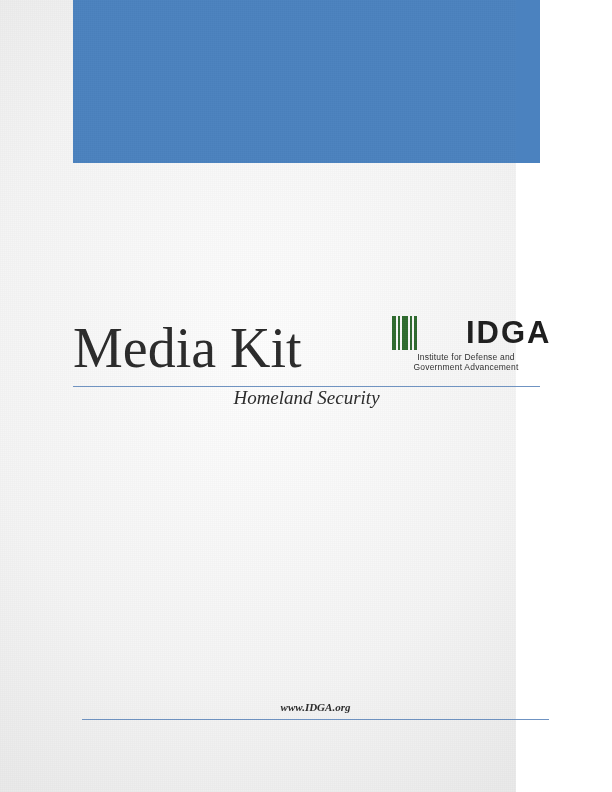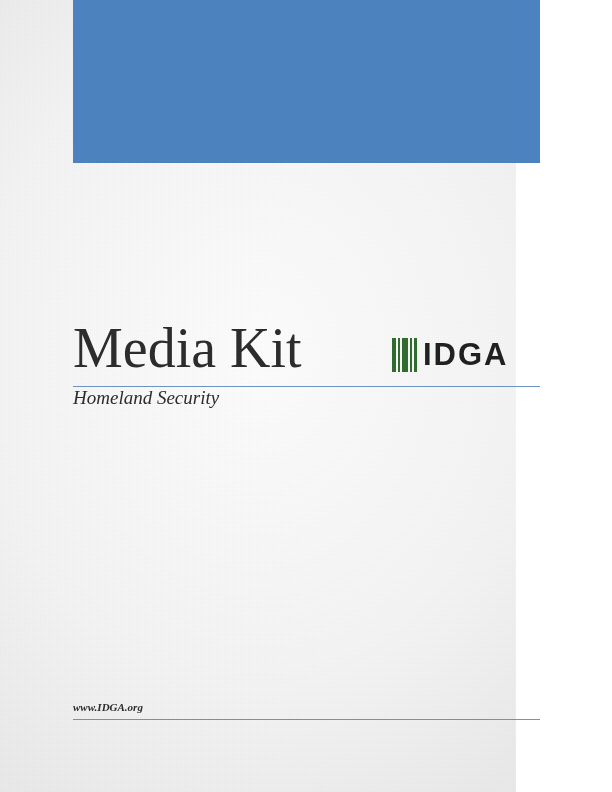--- a/index.html
+++ b/index.html
@@ -15,20 +15,21 @@
   }
 
   .page {
     position: relative;
     width: 516px;
     height: 792px;
     box-sizing: border-box;
     
     background:
       radial-gradient(ellipse 140% 110% at 50% 45%, #fdfdfd 0%, #f4f4f4 38%, #e6e6e6 68%, #d8d8d8 88%, #cfcfcf 100%);
+    text-align: center;
   }
 
   
   .page::after {
     content: "";
     position: absolute;
     inset: 0;
     pointer-events: none;
     background-image:
       repeating-linear-gradient(0deg, rgba(0,0,0,0.012) 0px, rgba(0,0,0,0.012) 1px, rgba(255,255,255,0.012) 1px, rgba(255,255,255,0.012) 2px),
@@ -98,20 +99,21 @@
   .bar-d { width: 2px; }
   .bar-e { width: 3px; }
 
   .logo-word {
     font-family: "Liberation Sans", sans-serif;
     font-weight: bold;
     font-size: 31px;
     line-height: 32px;
     letter-spacing: 2px;
     color: #1f1f1f;
+    margin-left: 43px;
   }
   .logo-sub {
     font-family: "Liberation Sans", sans-serif;
     font-size: 8.5px;
     line-height: 10px;
     color: #2f2f2f;
     margin-top: 2px;
     letter-spacing: 0.2px;
     max-width: 148px;
   }
@@ -125,21 +127,21 @@
   .subtitle {
     font-family: "Liberation Serif", serif;
     font-style: italic;
     font-size: 19px;
     line-height: 22px;
     color: #2b2b2b;
   }
 
   .footer {
     position: absolute;
-    left: 73px;
+    left: 82px;
     bottom: 72px;
     width: 467px;
     margin-top: 24px;
   }
   .footer-text {
     font-family: "Liberation Serif", serif;
     font-style: italic;
     font-weight: bold;
     font-size: 11px;
     color: #2b2b2b;
@@ -166,20 +168,21 @@
         <div class="logo-top">
           <span class="logo-bars">
             <span class="bar-a"></span>
             <span class="bar-b"></span>
             <span class="bar-c"></span>
             <span class="bar-d"></span>
             <span class="bar-e"></span>
           </span>
           <span class="logo-word">IDGA</span>
         </div>
+        <div class="logo-sub">Institute for Defense and Government Advancement</div>
       </div>
     </div>
 
     <div class="rule"></div>
 
     <div class="subtitle">Homeland Security</div>
   </div>
 
   <div class="footer">
     <div class="footer-text">www.IDGA.org</div>

